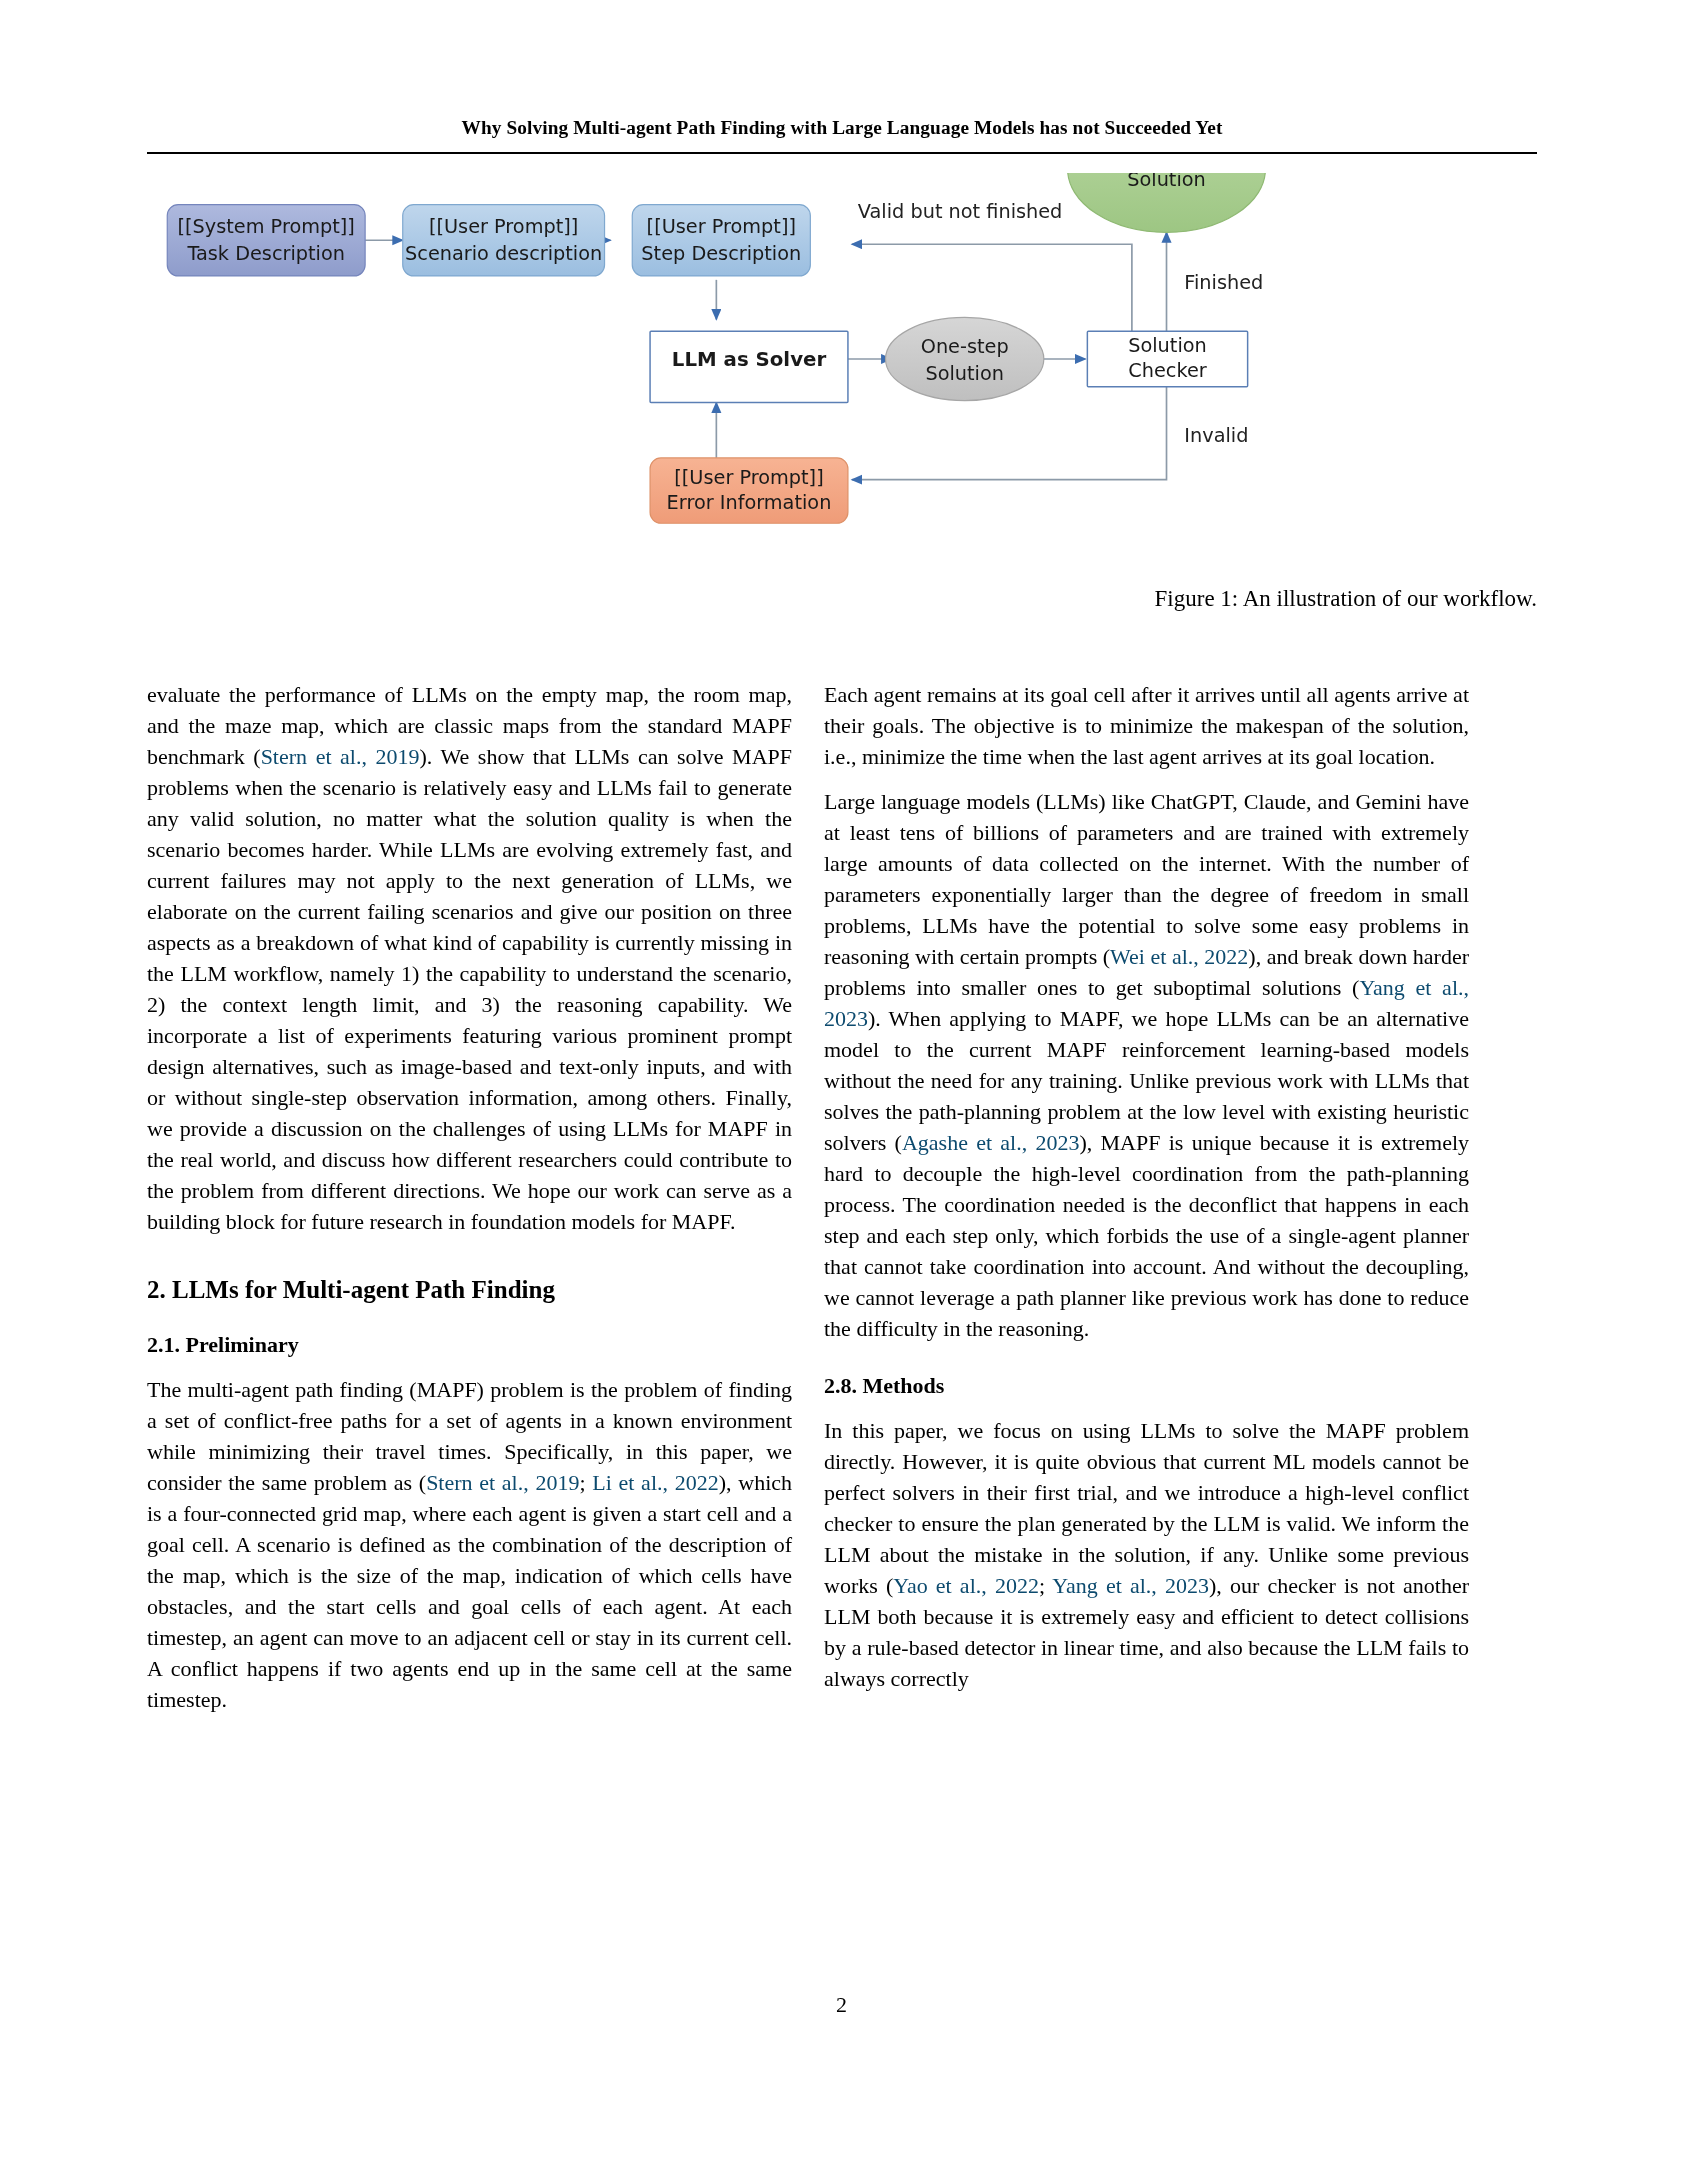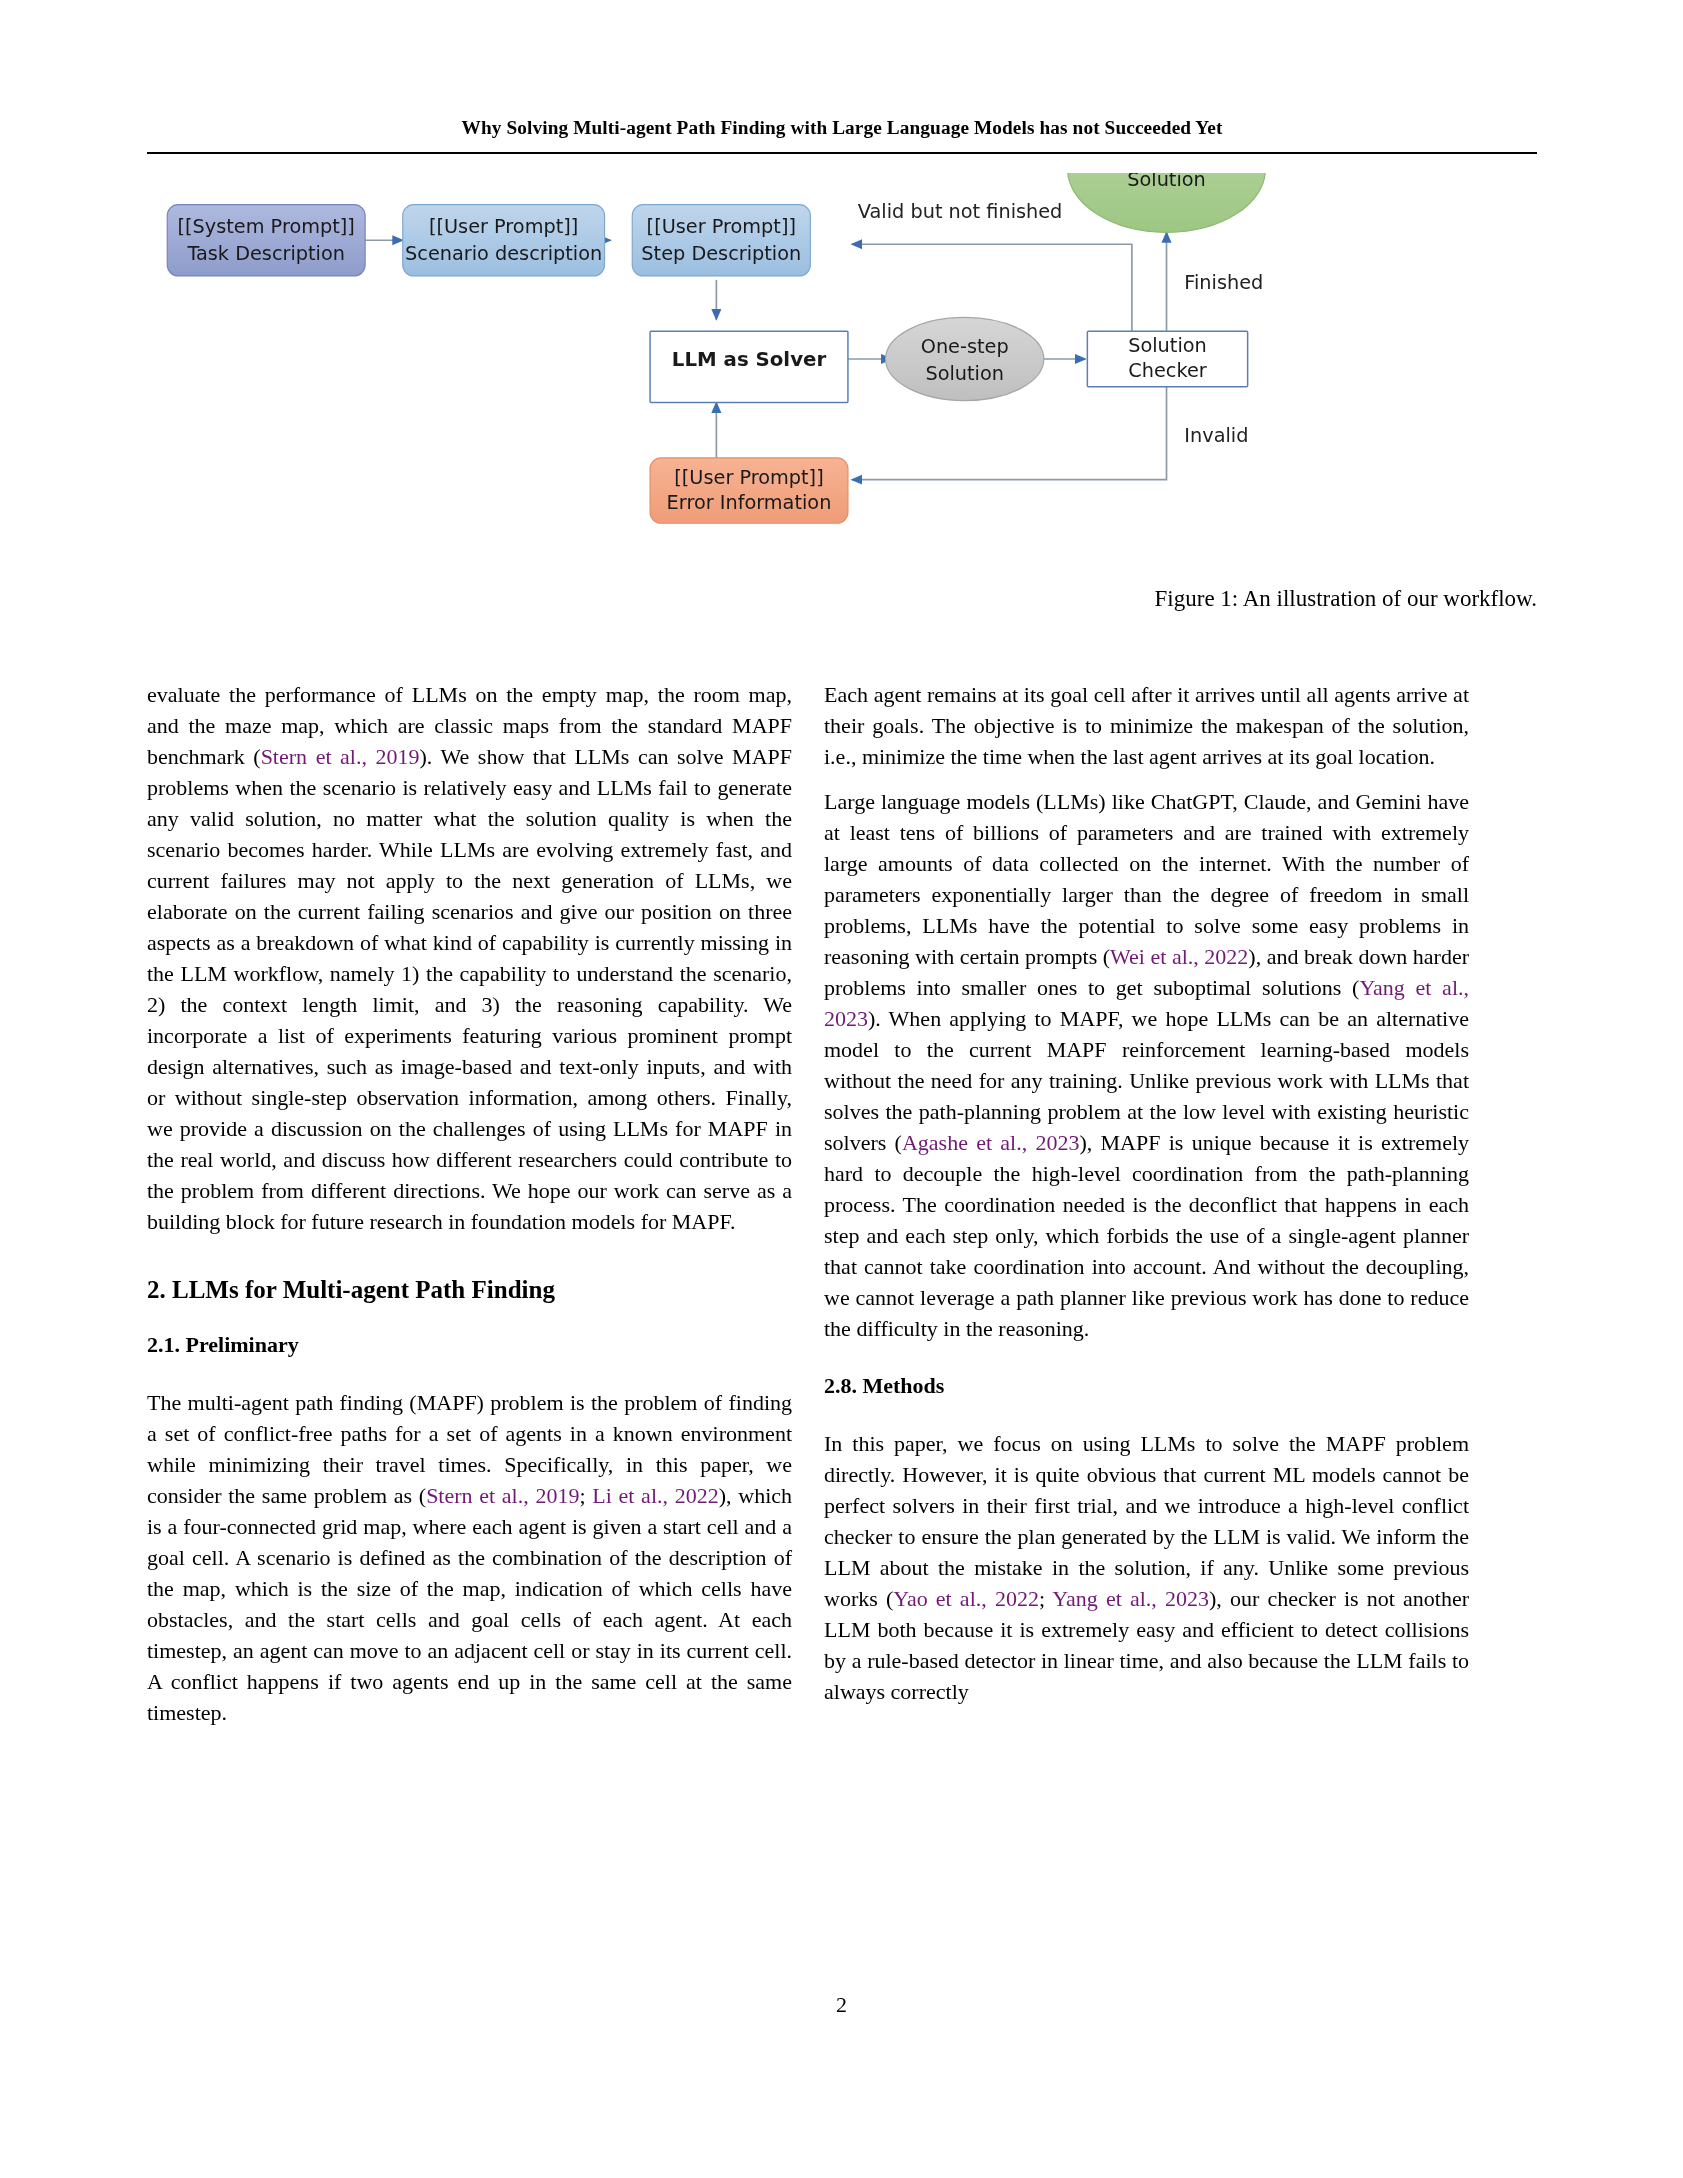--- a/index.html
+++ b/index.html
@@ -78,40 +78,40 @@
   }
   #column-left  { left: 147px; }
   #column-right { left: 824px; }
 
   .para {
     margin: 0 0 0px 0;
     text-indent: 0;
   }
   .para + .para { margin-top: 14px; }
 
-  .cite { color: #701a75; }
+  .cite { color: #0c4a6e; }
 
   h2.section-heading {
     font-size: 25px;
     font-weight: bold;
     margin: 37px 0 0 0;
     line-height: 1.25;
     text-align: left;
     font-family: "Liberation Serif", "DejaVu Serif", serif;
   }
   h3.subsection-heading {
     font-size: 22px;
     font-weight: bold;
     margin: 28px 0 0 0;
     line-height: 1.25;
     text-align: left;
     font-family: "Liberation Serif", "DejaVu Serif", serif;
   }
   h2.section-heading + h3.subsection-heading { margin-top: 26px; }
-  h3.subsection-heading + .para { margin-top: 28px; }
+  h3.subsection-heading + .para { margin-top: 15px; }
 
   
   #page-number {
     position: absolute;
     left: 0;
     top: 1992px;
     width: 1683px;
     text-align: center;
     font-size: 22px;
     font-family: "Liberation Serif", "DejaVu Serif", serif;

